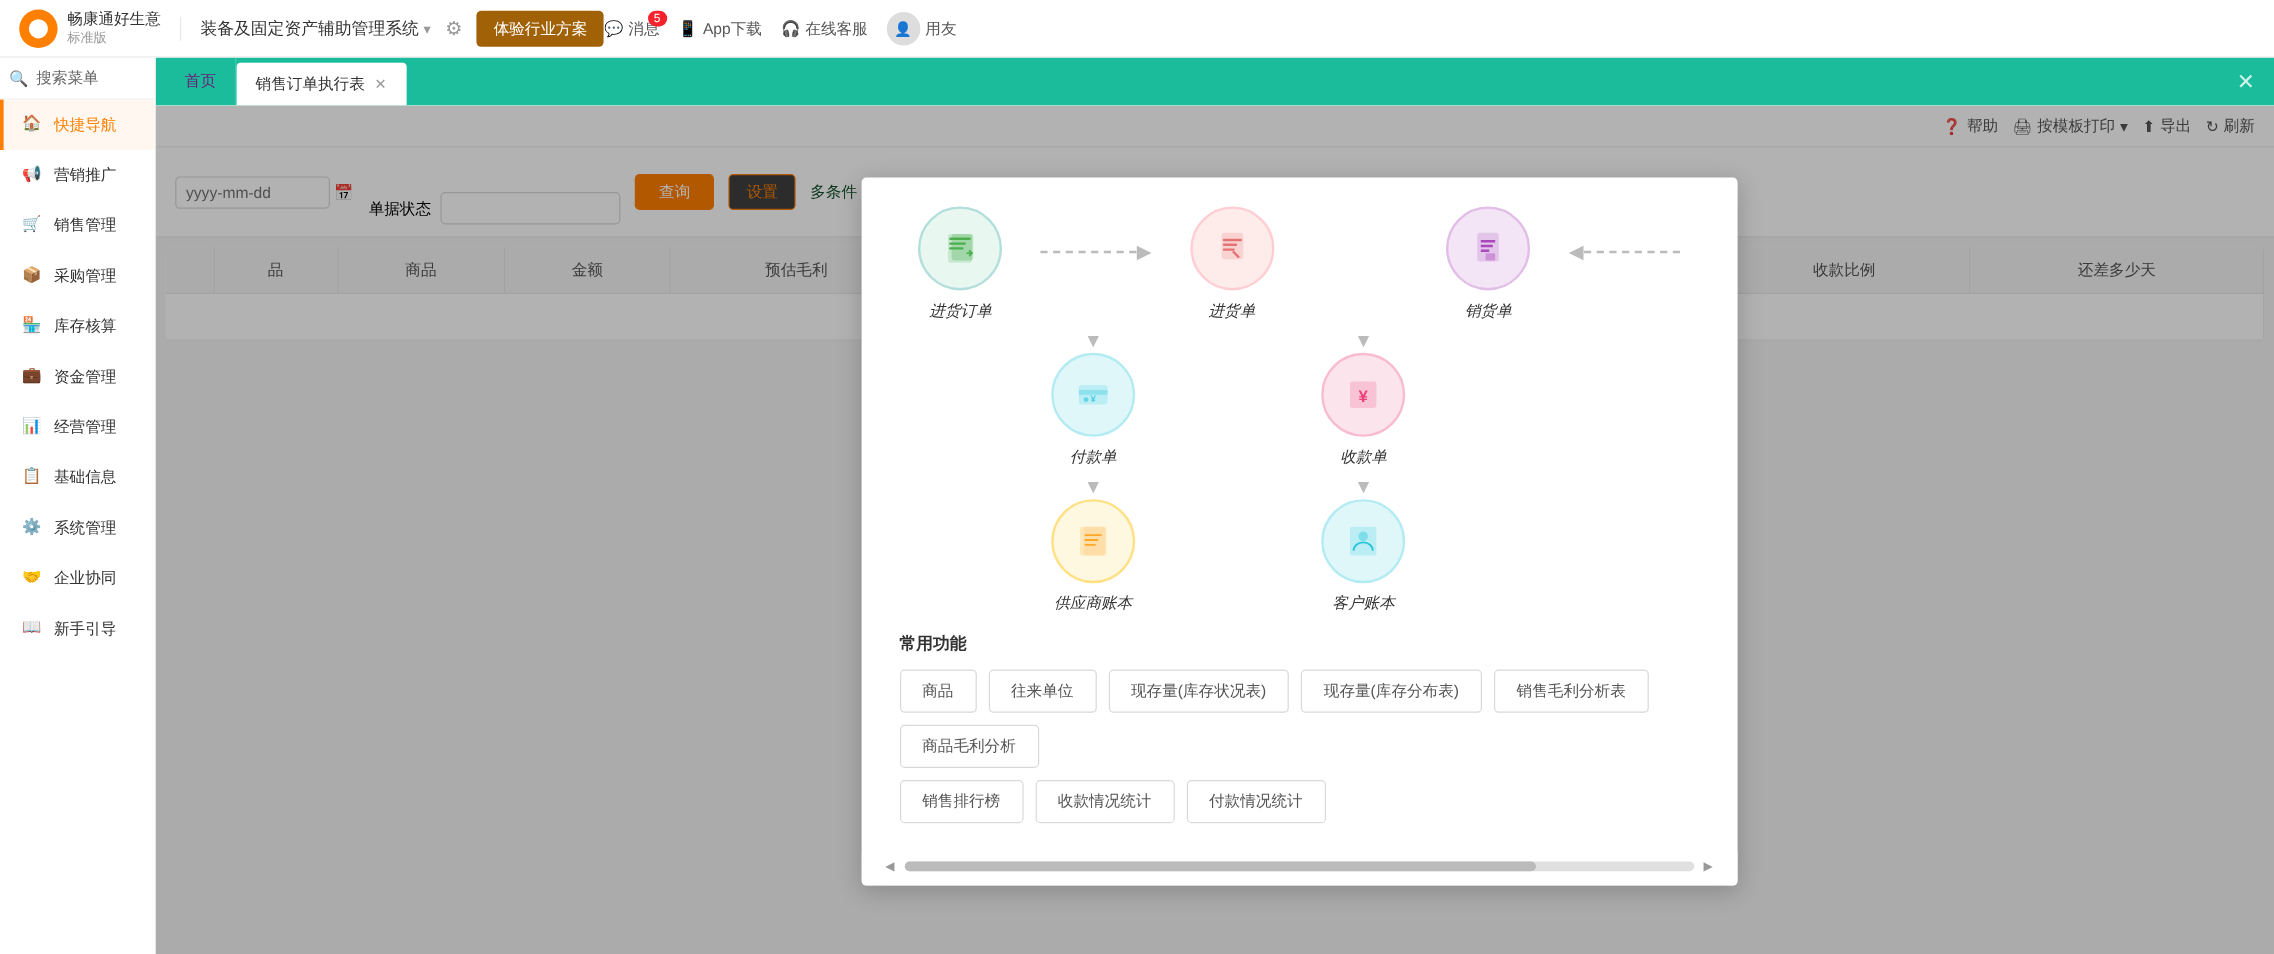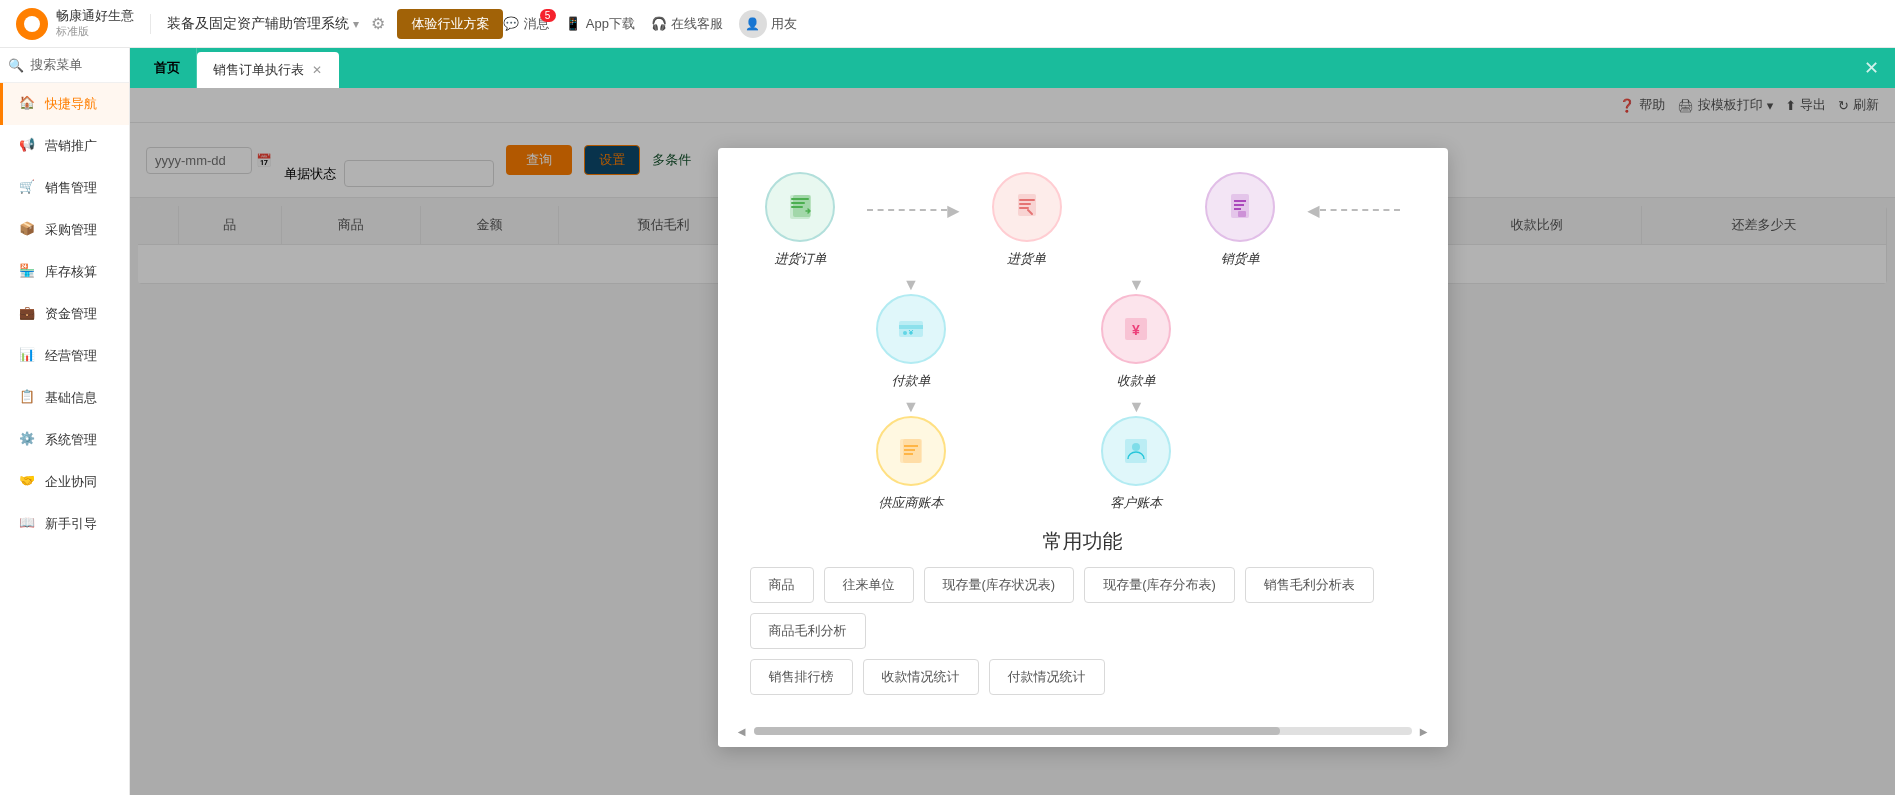--- a/index.html
+++ b/index.html
@@ -32,38 +32,38 @@
     .sidebar-item.active { background: #fff7f0; border-left-color: #ff7f00; color: #ff7f00; }
     .sidebar-item-icon { width: 18px; height: 18px; flex-shrink: 0; }
 
     
     .content-area { flex: 1; display: flex; flex-direction: column; overflow: hidden; position: relative; }
 
     
     .tab-bar { display: flex; align-items: center; background: #1abc9c; padding: 0 8px; height: 40px; flex-shrink: 0; }
     .tab { display: flex; align-items: center; gap: 8px; padding: 0 16px; height: 40px; font-size: 13px; cursor: pointer; color: rgba(255,255,255,0.8); border-right: 1px solid rgba(255,255,255,0.2); }
     .tab.active { background: #fff; color: #333; border-radius: 4px 4px 0 0; margin-top: 4px; height: 36px; }
-    .tab.home { color: #000000; font-weight: bold; }
+    .tab.home { color: #701a75; font-weight: normal; }
     .tab-close { font-size: 12px; color: #999; cursor: pointer; }
     .tab-bar-close { margin-left: auto; color: rgba(255,255,255,0.8); cursor: pointer; font-size: 18px; padding: 0 8px; }
 
     
     .page-content { flex: 1; overflow: auto; background: #f5f5f5; position: relative; }
 
     
     .toolbar-row { background: #fff; padding: 8px 16px; display: flex; align-items: center; justify-content: flex-end; gap: 12px; border-bottom: 1px solid #e8e8e8; font-size: 13px; color: #555; }
     .toolbar-btn { display: flex; align-items: center; gap: 4px; cursor: pointer; color: #555; }
 
     
     .filter-row { background: #fff; padding: 10px 16px; display: flex; align-items: center; gap: 12px; border-bottom: 1px solid #e8e8e8; font-size: 13px; flex-wrap: wrap; }
     .filter-date { display: flex; align-items: center; gap: 4px; }
-    .filter-date-input { border: 1px solid #d9d9d9; border-radius: 4px; padding: 5px 8px; font-size: 13px; width: 106px; color: #999; }
+    .filter-date-input { border: 1px solid #d9d9d9; border-radius: 4px; padding: 5px 8px; font-size: 13px; width: 129px; color: #999; }
     .filter-select { border: 1px solid #d9d9d9; border-radius: 4px; padding: 5px 8px; font-size: 13px; width: 150px; color: #999; appearance: none; background: #fff; }
     .btn-query { background: #ff7f00; color: #fff; border: none; border-radius: 4px; padding: 6px 20px; font-size: 13px; cursor: pointer; }
-    .btn-set { background: #0c4a6e; color: #ff7f00; border: 1px solid #ff7f00; border-radius: 4px; padding: 5px 14px; font-size: 13px; cursor: pointer; }
+    .btn-set { background: #404040; color: #ff7f00; border: 1px solid #ff7f00; border-radius: 4px; padding: 5px 14px; font-size: 13px; cursor: pointer; }
     .more-conditions { color: #14532d; font-size: 13px; cursor: pointer; }
 
     
     .table-wrapper { background: #fff; margin: 8px; border-radius: 4px; overflow: auto; }
     .data-table { width: 100%; border-collapse: collapse; font-size: 13px; }
     .data-table th { background: #f5f5f5; padding: 10px 12px; text-align: center; color: #555; font-weight: 500; border-bottom: 1px solid #e8e8e8; border-right: 1px solid #e8e8e8; white-space: nowrap; }
     .data-table td { padding: 10px 12px; text-align: center; color: #555; border-bottom: 1px solid #e8e8e8; border-right: 1px solid #e8e8e8; }
     .empty-data { text-align: center; padding: 40px; color: #999; font-size: 14px; }
 
     
@@ -75,21 +75,21 @@
     .flow-circle.green { background: #e8f8f0; color: #4caf50; border: 2px solid #b2dfdb; }
     .flow-circle.red { background: #fdecea; color: #e57373; border: 2px solid #ffcdd2; }
     .flow-circle.purple { background: #f3e5f5; color: #ab47bc; border: 2px solid #e1bee7; }
     .flow-circle.orange { background: #fff8e1; color: #ffa726; border: 2px solid #ffe082; }
     .flow-circle.teal { background: #e0f7fa; color: #26c6da; border: 2px solid #b2ebf2; }
     .flow-circle.pink { background: #fce4ec; color: #ec407a; border: 2px solid #f8bbd0; }
     .flow-label { font-size: 13px; color: #333; text-align: center; font-style: italic; }
 
     
     .common-functions { margin-top: 8px; }
-    .common-title { font-size: 20px; color: #333; font-weight: 400; margin-bottom: 12px; text-align: center; }
+    .common-title { font-size: 14px; color: #333; font-weight: 700; margin-bottom: 12px; }
     .func-buttons { display: flex; flex-wrap: wrap; gap: 10px; }
     .func-btn { border: 1px solid #d9d9d9; border-radius: 4px; padding: 8px 18px; font-size: 13px; color: #555; background: #fff; cursor: pointer; white-space: nowrap; }
     .modal-scrollbar-track { height: 8px; background: #e0e0e0; border-radius: 4px; width: 100%; position: relative; }
     .modal-scrollbar-thumb { height: 8px; background: #bbb; border-radius: 4px; width: 80%; position: absolute; left: 0; top: 0; }
     .modal-scrollbar-btn { width: 16px; height: 16px; display: flex; align-items: center; justify-content: center; font-size: 10px; color: #999; cursor: pointer; flex-shrink: 0; }
 
     
     .topbar-sep { width: 1px; height: 20px; background: #e8e8e8; margin: 0 4px; }
   </style>
 </head>

